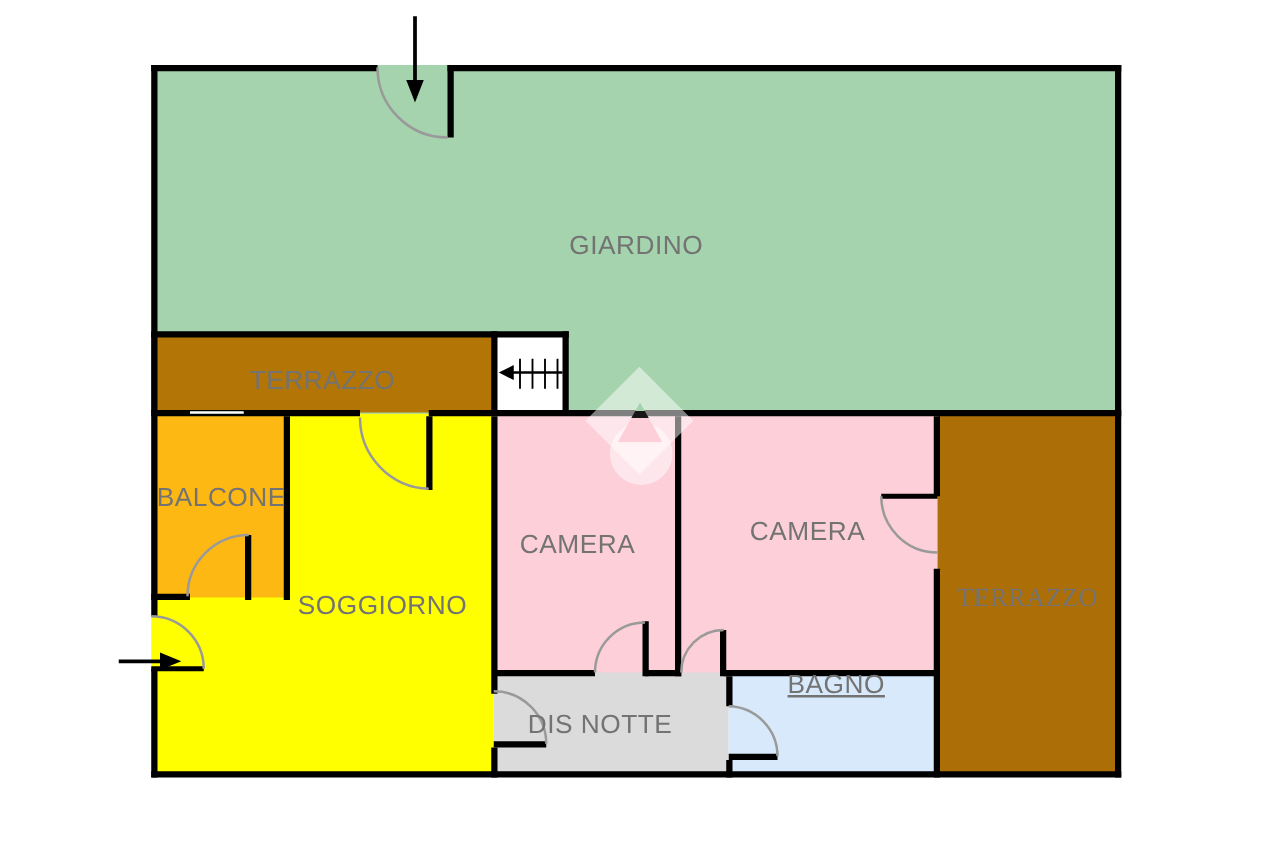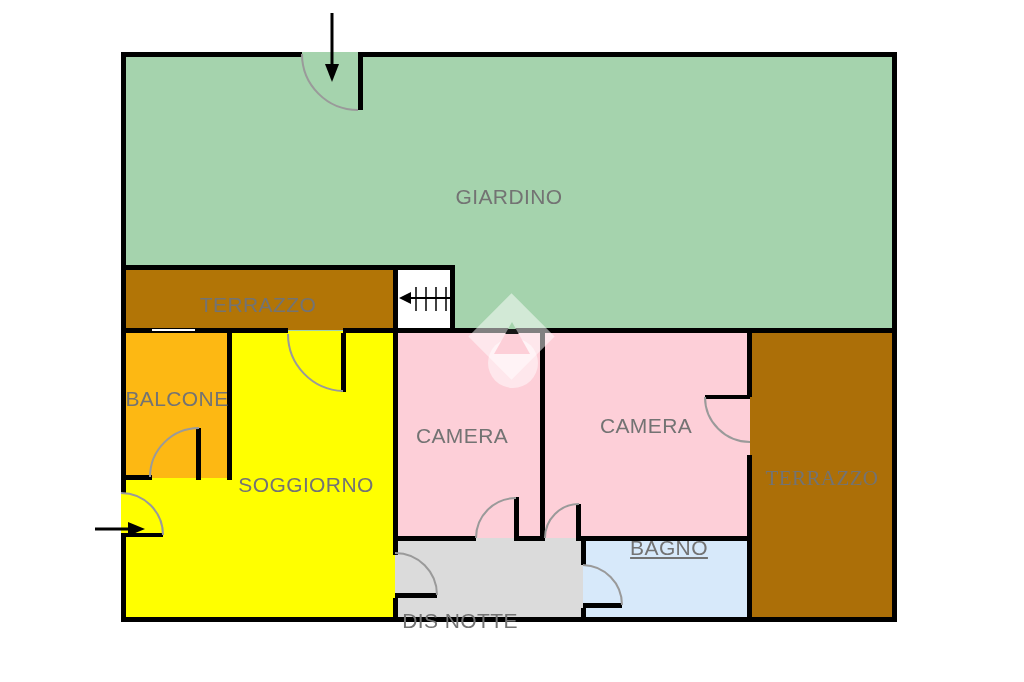--- a/index.html
+++ b/index.html
@@ -109,16 +109,16 @@
     </g>
   </svg>
 
   <span class="room-label" style="left:509px;top:197px;">GIARDINO</span>
   <span class="room-label" style="left:258px;top:305px;">TERRAZZO</span>
   <span class="room-label" style="left:177px;top:399px;">BALCONE</span>
   <span class="room-label" style="left:306px;top:485px;">SOGGIORNO</span>
   <span class="room-label" style="left:462px;top:436px;">CAMERA</span>
   <span class="room-label" style="left:646px;top:426px;">CAMERA</span>
   <span class="room-label" style="left:822px;top:478px;font-family:Liberation Serif, serif;">TERRAZZO</span>
-  <span class="room-label" style="left:460px;top:580px;margin-top:41px;">DIS NOTTE</span>
+  <span class="room-label" style="left:480px;top:580px;">DIS NOTTE</span>
   <span class="room-label" style="left:669px;top:548px;text-decoration:underline;">BAGNO</span>
 
 </div>
 
 </body></html>

